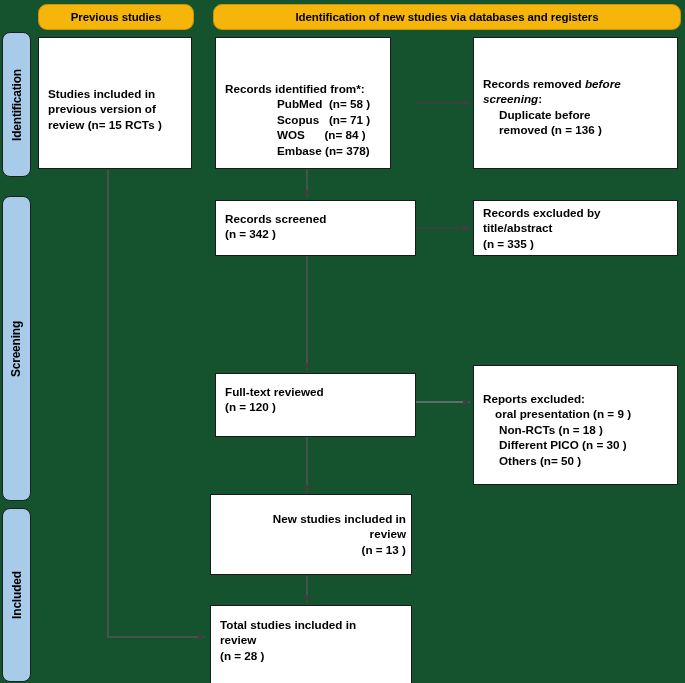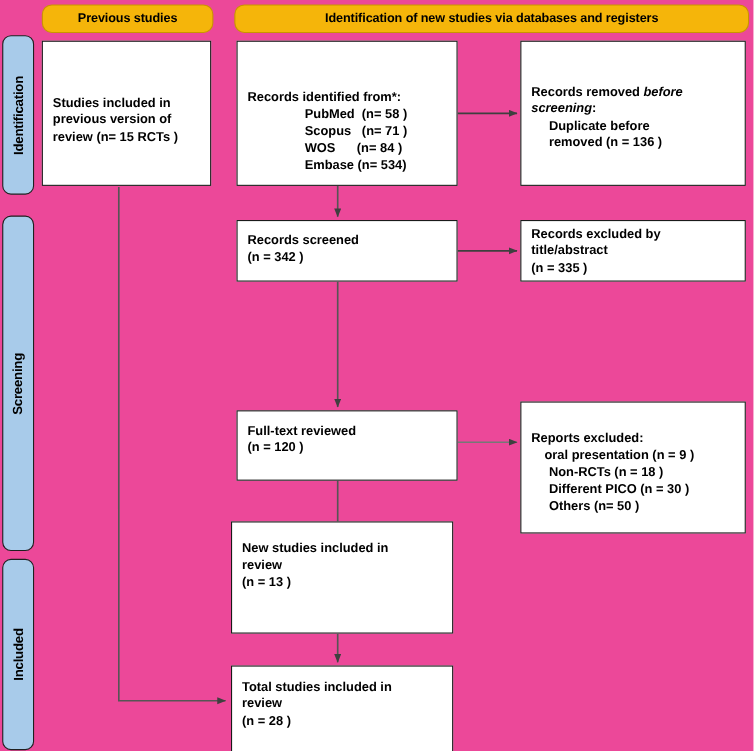--- a/index.html
+++ b/index.html
@@ -7,21 +7,21 @@
     padding: 0;
     background: #ffffff;
   }
   body {
     font-family: "Liberation Sans", sans-serif;
   }
   #canvas {
     position: relative;
     width: 685px;
     height: 683px;
-    background: #ec4899;
+    background: #14532d;
     overflow: hidden;
   }
   .hdr {
     position: absolute;
     background: #F5B50A;
     border: 1px solid #C99400;
     border-radius: 9px;
     color: #000000;
     font-weight: bold;
     font-size: 11.5px;
@@ -141,28 +141,28 @@
   </div>
 
   <div class="box" style="left:38px; top:37px; width:154px; height:132px;">
     <div class="inner" style="top:48px;">
       <div class="lbl-line">Studies included in</div>
       <div class="lbl-line">previous version of</div>
       <div class="lbl-line">review (n= 15 RCTs )</div>
     </div>
   </div>
 
-  <div class="box" style="left:215px; top:37px; width:201px; height:132px;">
+  <div class="box" style="left:215px; top:37px; width:176px; height:132px;">
     <div class="inner" style="top:43px;">
       <div class="lbl-line">Records identified from*:</div>
       <div class="ind2">
         <div class="dbrow">PubMed  (n= 58 )</div>
         <div class="dbrow">Scopus   (n= 71 )</div>
         <div class="dbrow">WOS      (n= 84 )</div>
-        <div class="dbrow">Embase (n= 534)</div>
+        <div class="dbrow">Embase (n= 378)</div>
       </div>
     </div>
   </div>
 
   <div class="box" style="left:473px; top:37px; width:205px; height:132px;">
     <div class="inner" style="top:38px;">
       <div class="lbl-line">
         <span>Records removed </span><span class="ital">before</span>
       </div>
       <div class="lbl-line">
@@ -202,21 +202,21 @@
       <div class="lbl-line">Reports excluded:</div>
       <div class="ind2">
         <div class="lbl-line">oral presentation (n = 9 )</div>
         <div class="lbl-line ind2" style="padding-left:4px;">Non-RCTs (n = 18 )</div>
         <div class="lbl-line ind2" style="padding-left:4px;">Different PICO (n = 30 )</div>
         <div class="lbl-line ind2" style="padding-left:4px;">Others  (n= 50 )</div>
       </div>
     </div>
   </div>
 
-  <div class="box" style="left:210px; top:474px; width:202px; height:102px;">
+  <div class="box" style="left:210px; top:494px; width:202px; height:81px;text-align:right;">
     <div class="inner" style="top:16px;">
       <div class="lbl-line">New studies included in</div>
       <div class="lbl-line">review</div>
       <div class="lbl-line">(n = 13 )</div>
     </div>
   </div>
 
   <div class="box" style="left:210px; top:605px; width:202px; height:81px;">
     <div class="inner" style="top:11px;">
       <div class="lbl-line">Total studies included in</div>

